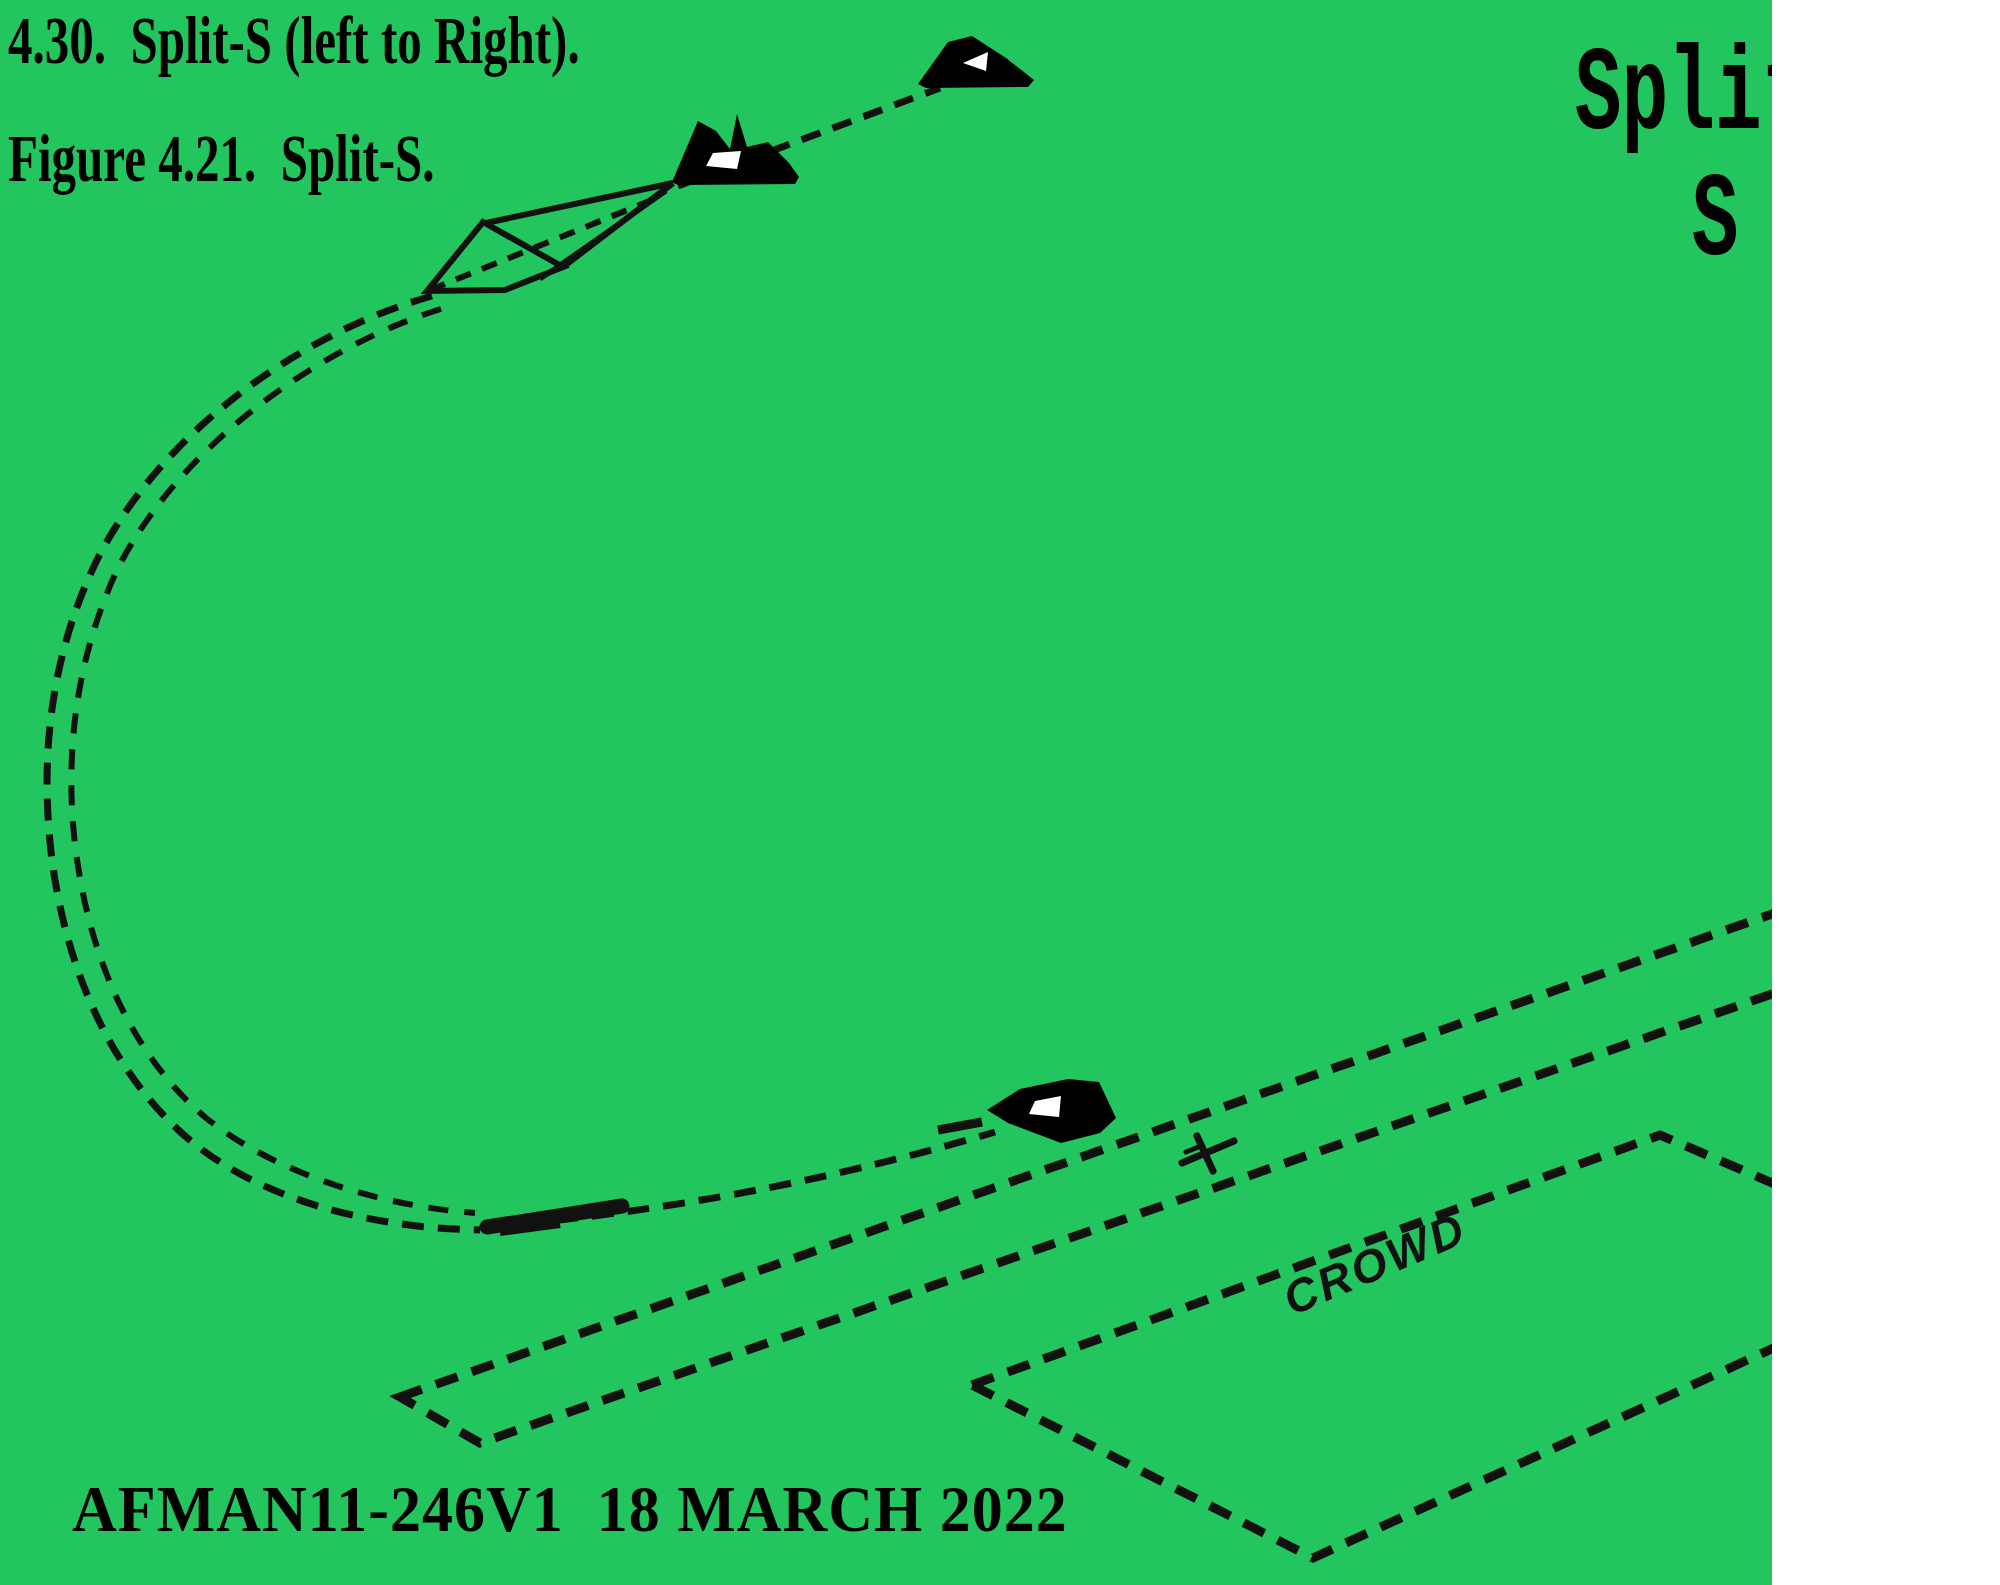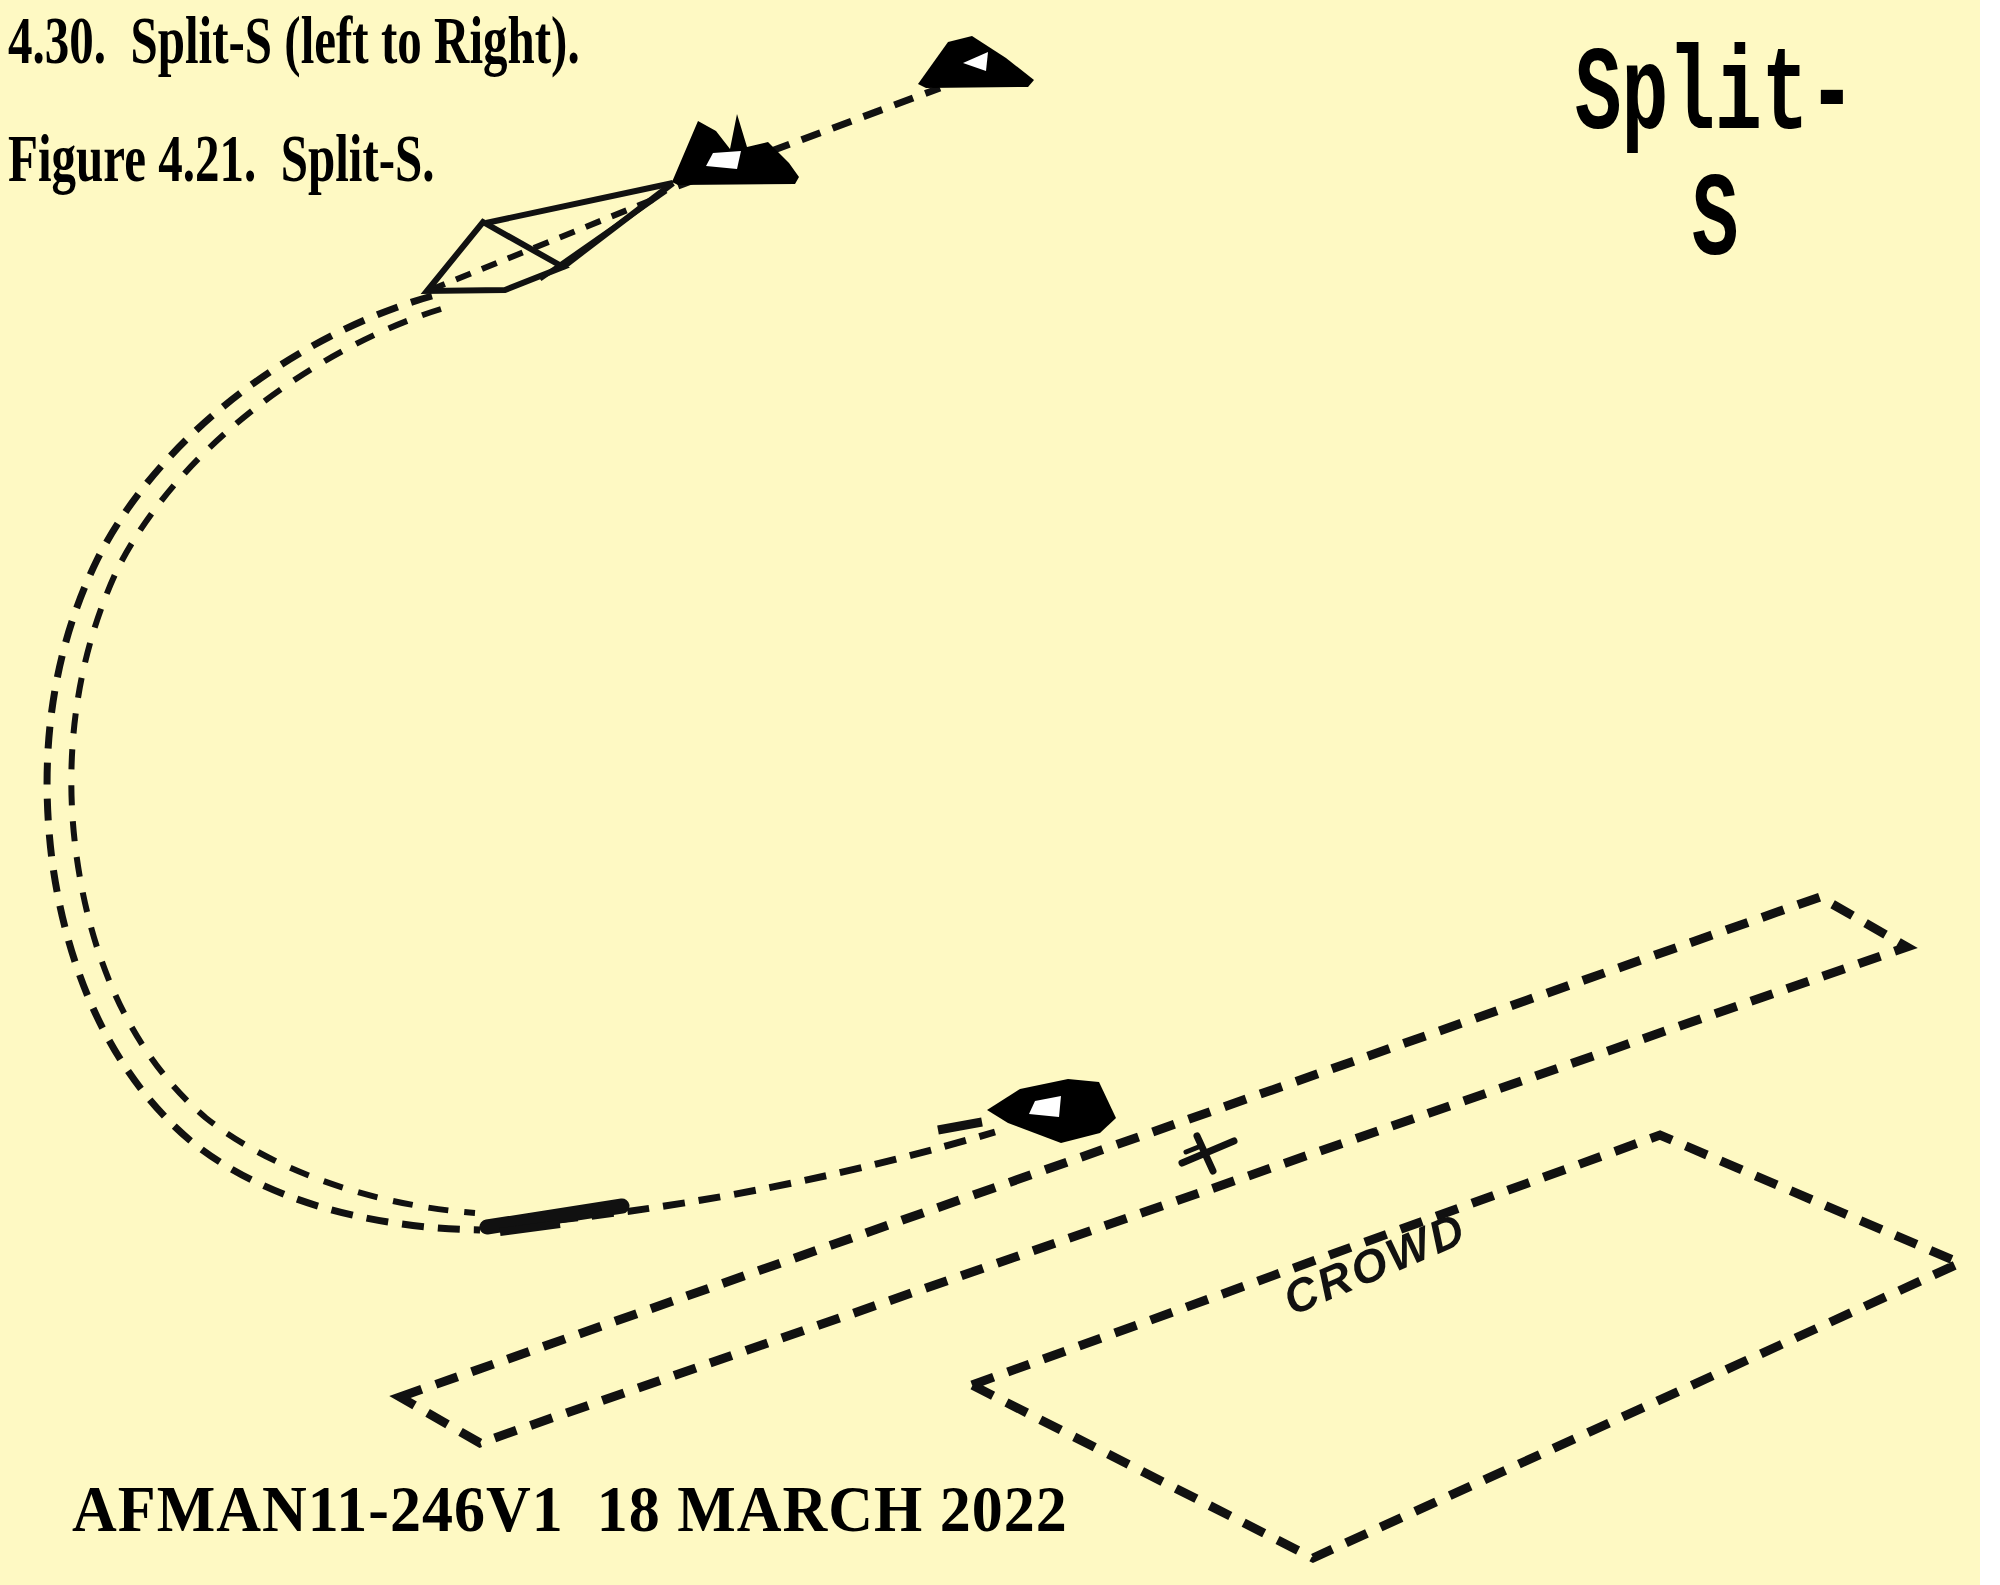--- a/index.html
+++ b/index.html
@@ -1,16 +1,16 @@
 <!DOCTYPE html>
 <html><head>
 <meta charset="utf-8">
 <style>
   html,body{margin:0;padding:0;background:#fff;}
-  .page{position:relative;width:1980px;height:1585px;background:#fef9c3;overflow:hidden;
+  .page{position:relative;width:1772px;height:1585px;background:#22c55e;overflow:hidden;
         font-family:"Liberation Serif",serif;color:#000;}
   .txt{position:absolute;white-space:pre;font-weight:bold;line-height:1;}
   .heading{left:8px;top:6px;font-size:49px;transform:scaleY(1.40);transform-origin:top left;}
   .figcap{left:8px;top:124px;font-size:49px;transform:scaleY(1.40);transform-origin:top left;}
   .footer{left:72px;top:1476px;font-size:62px;letter-spacing:1px;transform:scaleY(1.06);transform-origin:top left;}
   .corner{position:absolute;left:1500px;top:34px;width:430px;text-align:center;
           font-family:Liberation Mono, monospace;font-weight:bold;line-height:126px;}
   .corner .ln{display:inline-block;transform:scaleX(0.66);transform-origin:center;
               font-size:118px;filter:blur(0.6px);}
   .corner .row{height:126px;}

